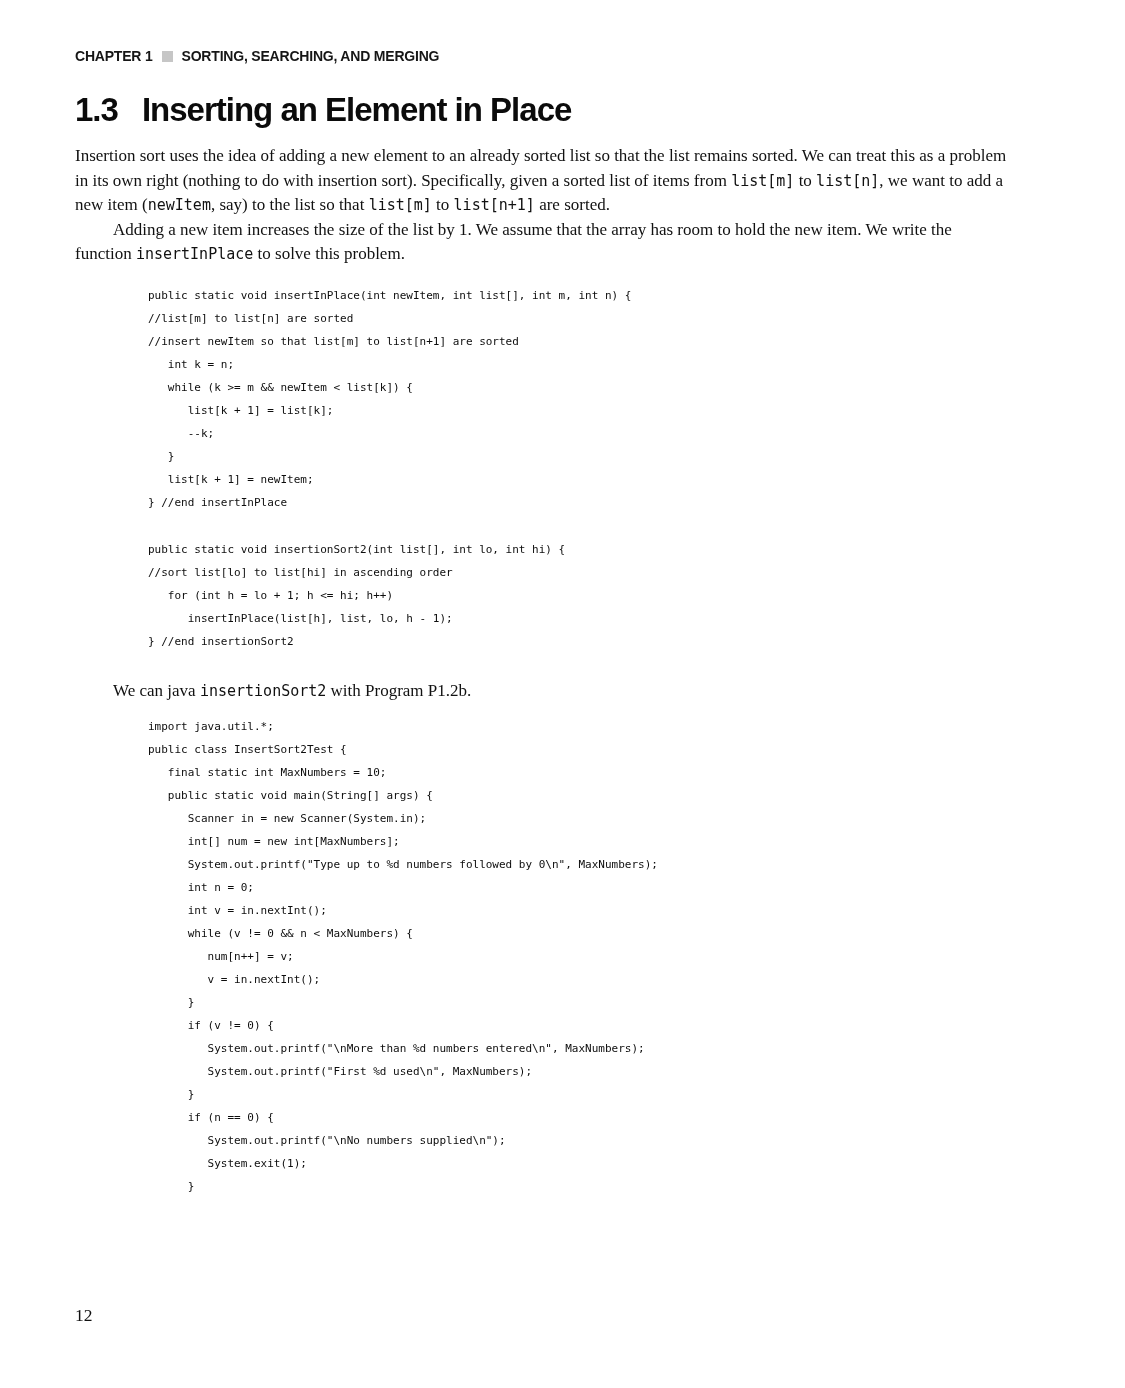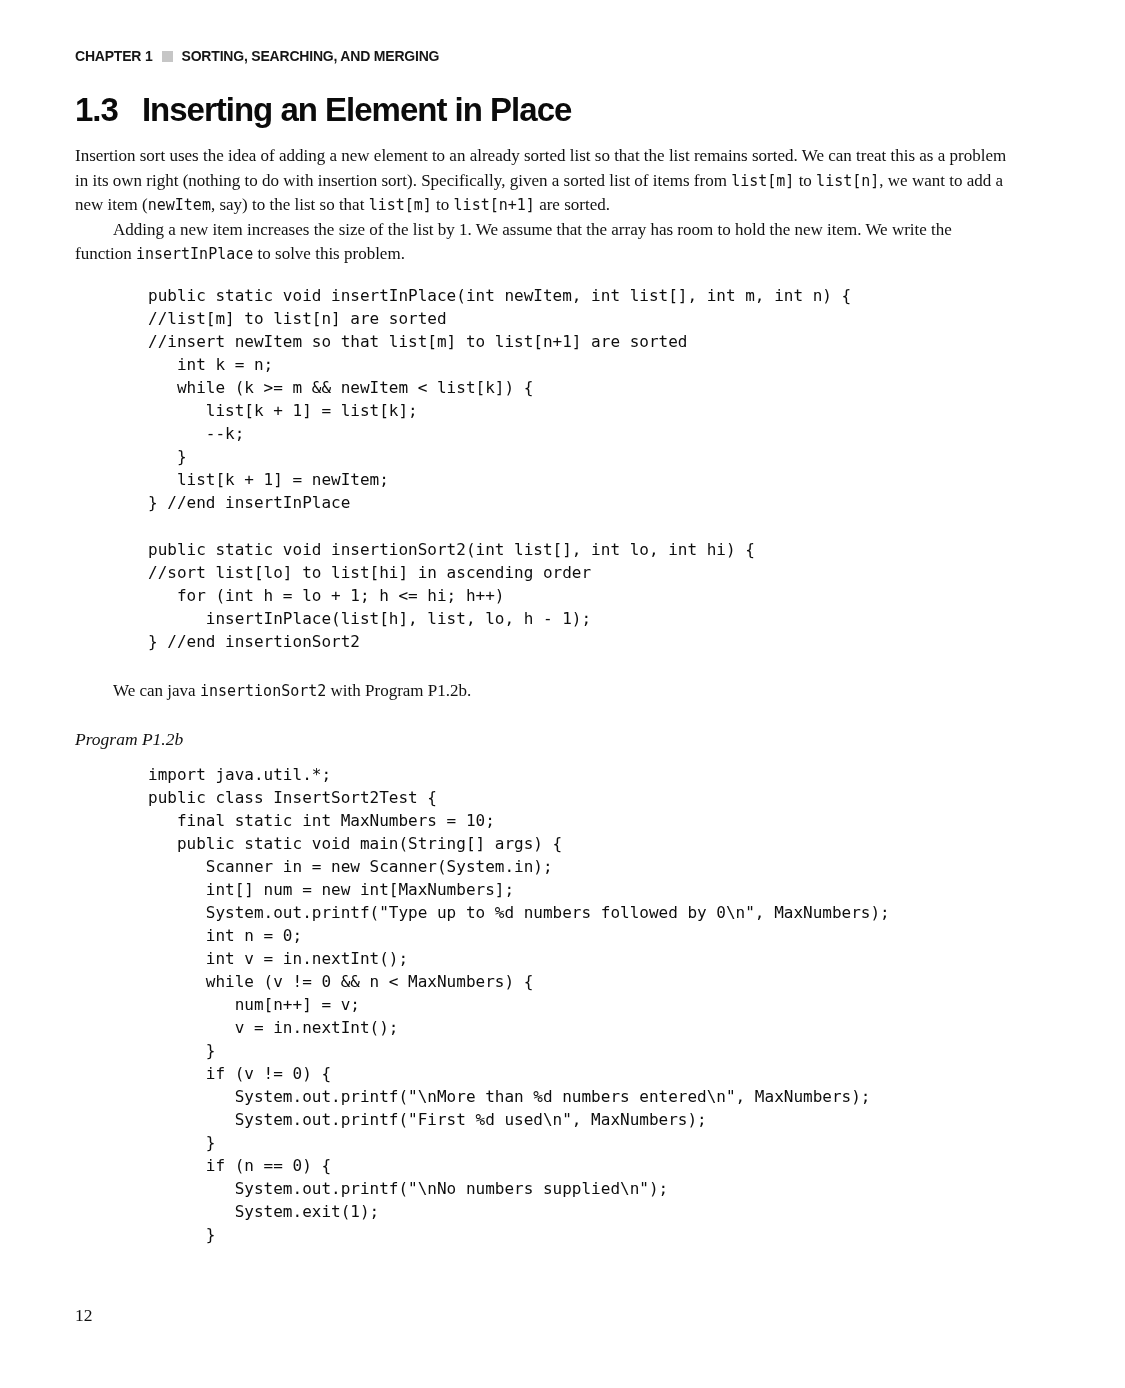--- a/index.html
+++ b/index.html
@@ -61,21 +61,21 @@
   }
   p.first{margin-top:14px;}
   p.indent{text-indent:38px;}
   .inline-code{
     font-family:"DejaVu Sans Mono","Liberation Mono",monospace;
     font-size:15px;
   }
   
   pre.code-block{
     font-family:"DejaVu Sans Mono","Liberation Mono",monospace;
-    font-size:16px;
+    font-size:11px;
     line-height:23px;
     color:#0d0d0d;
     white-space:pre;
     margin-left:73px;
   }
   pre.mt17{margin-top:17px;}
   pre.mt24{margin-top:24px;}
   pre.mt12{margin-top:12px;}
   .mt26{margin-top:26px;}
   .mt24{margin-top:24px;}
@@ -124,21 +124,20 @@
 
 
   <pre class="code-block mt24">public static void insertionSort2(int list[], int lo, int hi) {
 //sort list[lo] to list[hi] in ascending order
    for (int h = lo + 1; h &lt;= hi; h++)
       insertInPlace(list[h], list, lo, h - 1);
 } //end insertionSort2</pre>
 
   <p class="body-para indent mt26"><span>We can java </span><span class="inline-code">insertionSort2</span><span> with Program P1.2b.</span></p>
 
-  <p class="program-label">Program P1.2b</p>
 
   <pre class="code-block mt12">import java.util.*;
 public class InsertSort2Test {
    final static int MaxNumbers = 10;
    public static void main(String[] args) {
       Scanner in = new Scanner(System.in);
       int[] num = new int[MaxNumbers];
       System.out.printf("Type up to %d numbers followed by 0\n", MaxNumbers);
       int n = 0;
       int v = in.nextInt();

